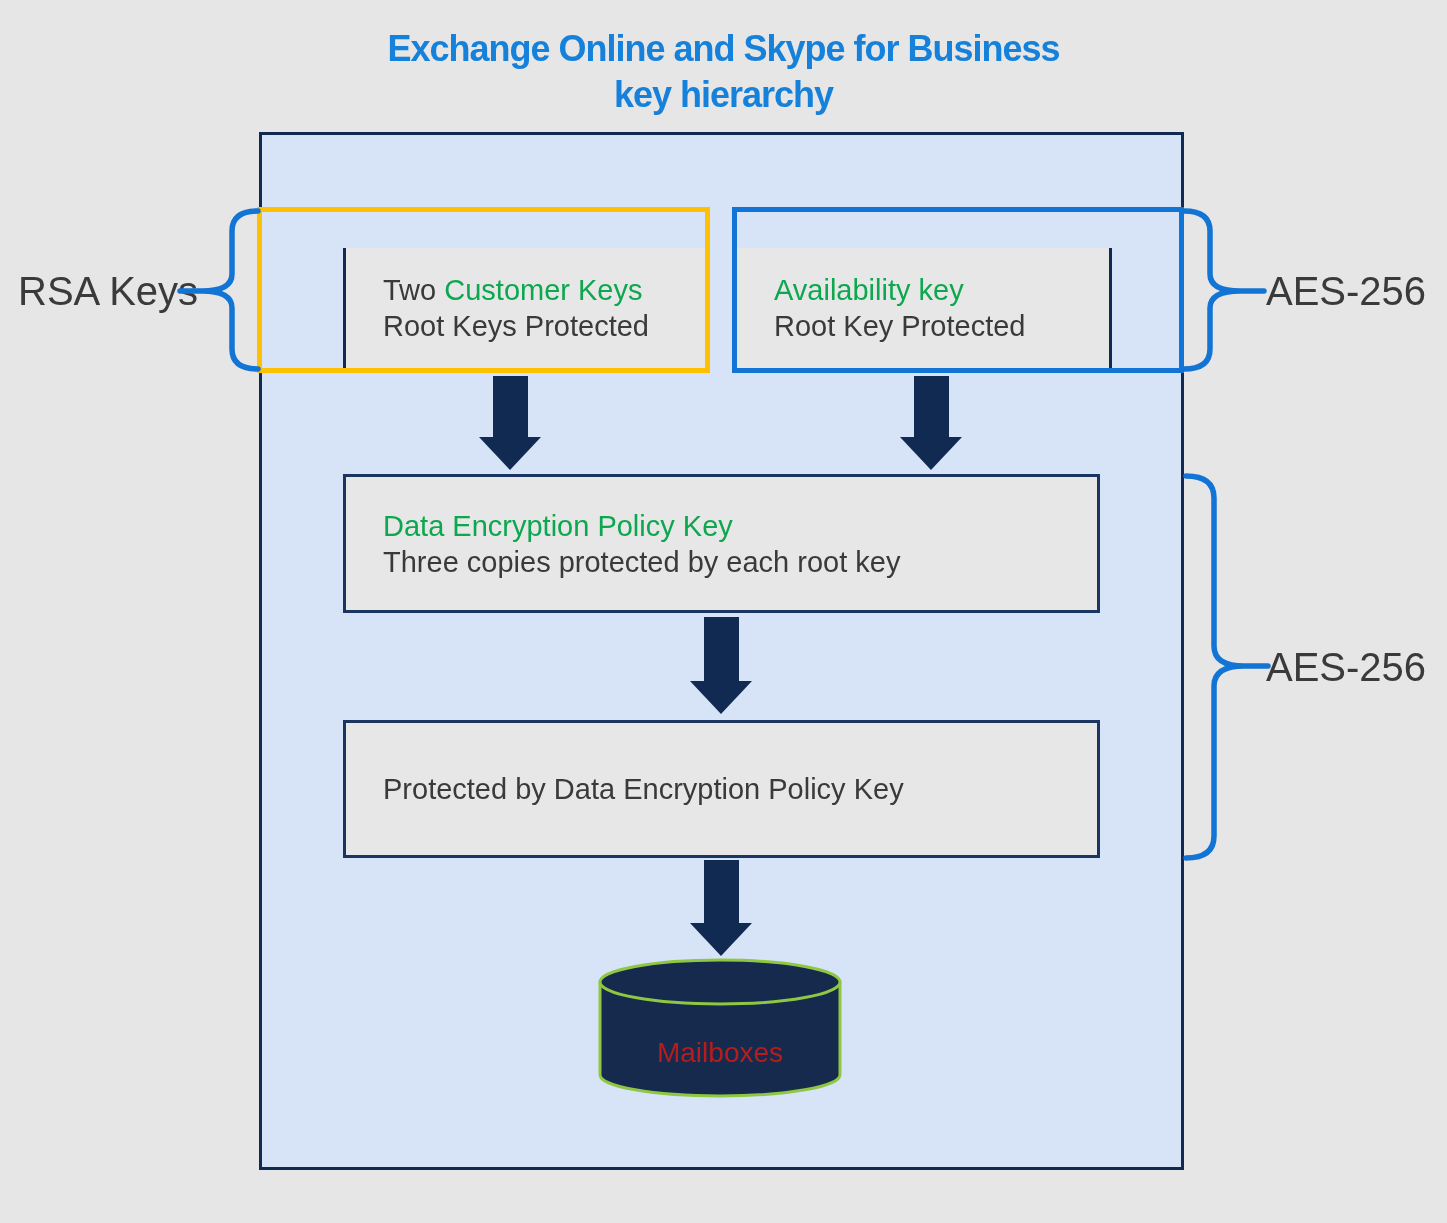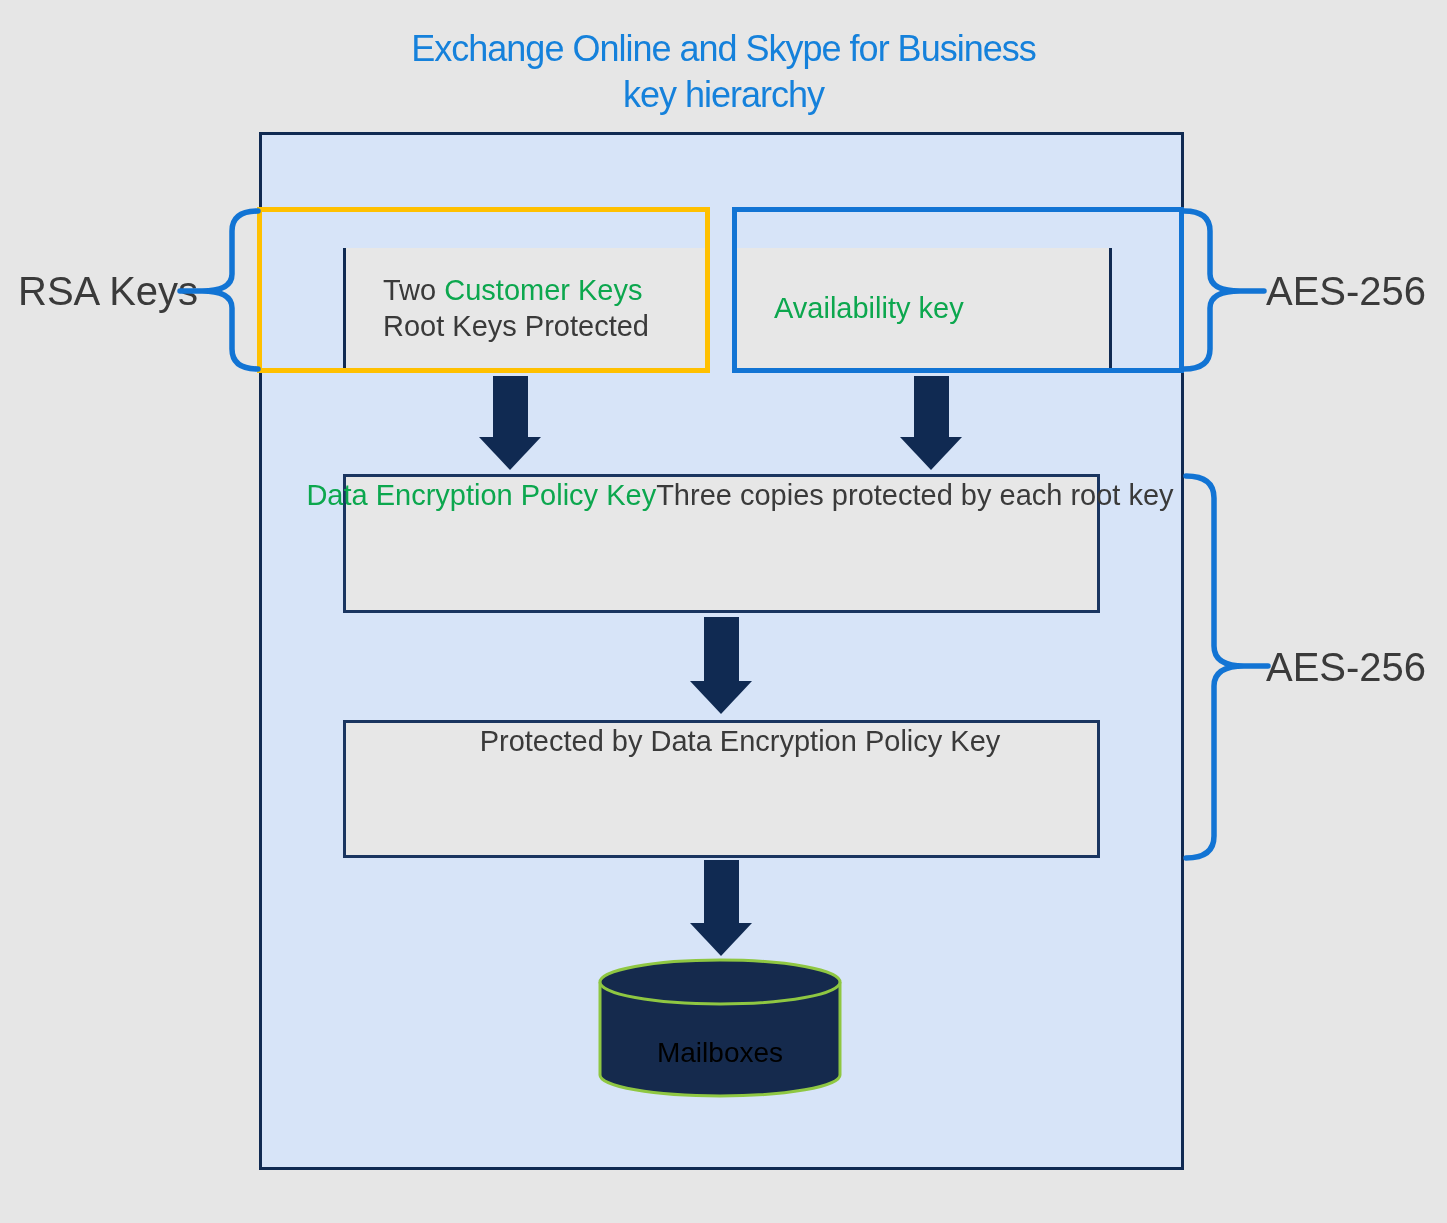--- a/index.html
+++ b/index.html
@@ -25,21 +25,21 @@
     width: 1447px;
     height: 1223px;
     background: var(--page-bg);
     overflow: hidden;
   }
   .abs { position: absolute; }
 
   .page-title {
     top: 26px; left: 0; width: 1447px;
     text-align: center;
-    font-size: 36px; font-weight: 400;
+    font-size: 36px; font-weight: 700;
     letter-spacing: -1px;
     line-height: 46px;
     color: var(--title-blue);
   }
 
   .main-container {
     left: 259px; top: 132px; width: 925px; height: 1038px;
     background: var(--container-fill);
     border: 3px solid var(--navy);
   }
@@ -62,21 +62,21 @@
     margin-top: 36px;
   }
   .hl-orange .gray-panel { left: 81px; right: 0; border-left: 3px solid var(--navy); }
   .hl-blue  .gray-panel { left: 0; right: 67px; border-right: 3px solid var(--navy); }
 
   
   .key-box {
     left: 343px; width: 757px;
     background: var(--panel-gray);
     border: 3px solid #1A3560;
-    display: flex; flex-direction: row; justify-content: center;
+    display: flex; flex-direction: column; justify-content: center;
     padding-left: 37px;
   }
   .dep-box { top: 474px; height: 139px; }
   .mbx-box { top: 720px; height: 138px; }
 
   .box-line { font-size: 29px; line-height: 36px; color: var(--text-dark); white-space: nowrap; }
   .box-title { color: var(--green); }
 
   
   .side-label {
@@ -106,21 +106,21 @@
     border-top: 33px solid var(--navy);
   }
 
   
   .cylinder { left: 597px; top: 956px; width: 246px; height: 142px; }
   .cylinder .body  { fill: var(--cylinder-fill); stroke: var(--cylinder-green); stroke-width: 3; }
   .cyl-label {
     left: 597px; top: 1035px; width: 246px;
     text-align: center;
     font-size: 28px; line-height: 36px;
-    color: #000000;
+    color: #b91c1c;
   }
 </style>
 </head>
 <body>
 
 <div id="canvas">
 
   <div class="abs page-title">
     <div>Exchange Online and Skype for Business</div>
     <div>key hierarchy</div>
@@ -131,20 +131,21 @@
   <div class="abs hl-rect hl-orange">
     <div class="gray-panel">
       <div class="box-line"><span>Two </span><span class="box-title">Customer Keys</span></div>
       <div class="box-line">Root Keys Protected</div>
     </div>
   </div>
 
   <div class="abs hl-rect hl-blue">
     <div class="gray-panel">
       <div class="box-line box-title">Availability key</div>
+      <div class="box-line">Root Key Protected</div>
     </div>
   </div>
 
   <div class="abs side-label" style="left:18px; top:268px;">RSA Keys</div>
   <div class="abs brace" style="left:172px; top:207px;">
     <svg width="90" height="166" viewBox="0 0 90 166">
       <path d="M86 4 Q60 4 60 24 L60 67 Q60 84 30 84 Q60 84 60 101 L60 142 Q60 162 86 162 M30 84 L8 84"></path>
     </svg>
   </div>
 

